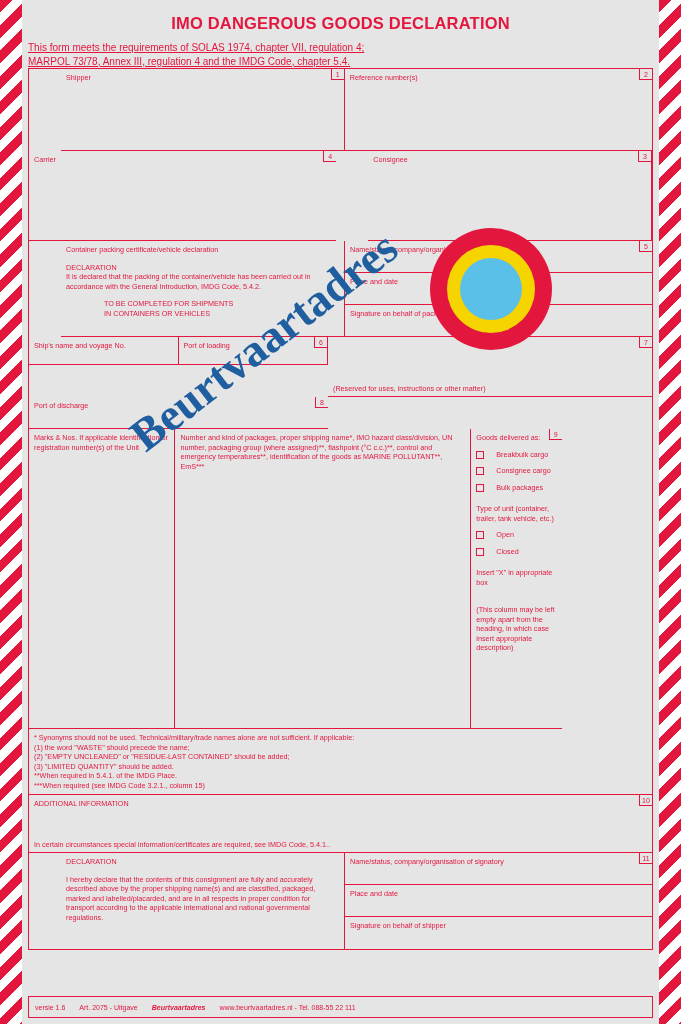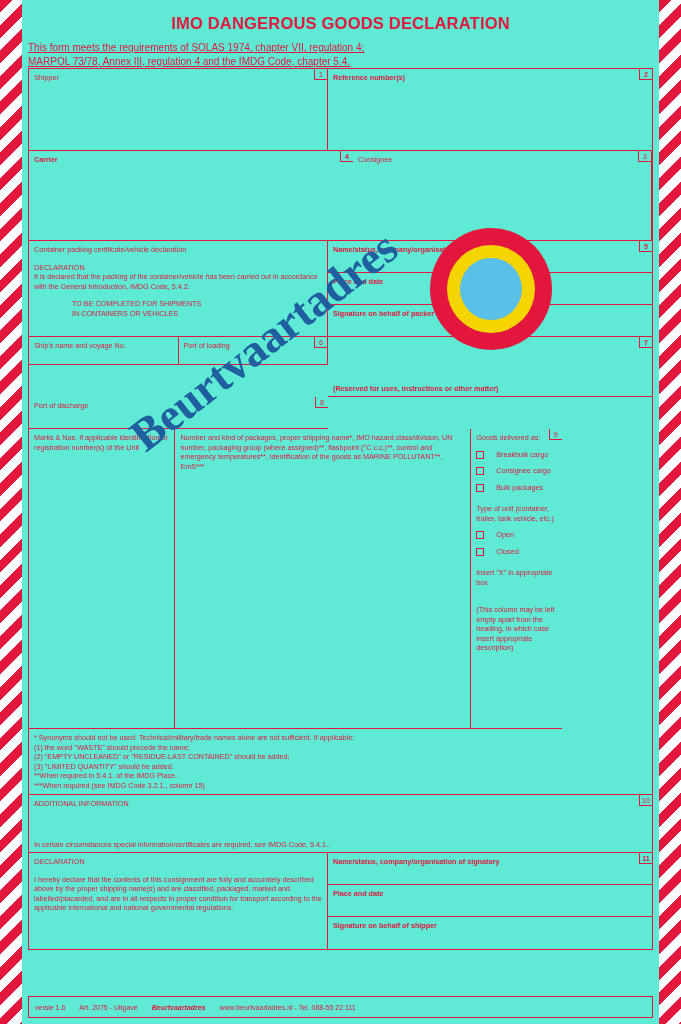--- a/index.html
+++ b/index.html
@@ -19,21 +19,21 @@
   .stripe-left,.stripe-right{
     position:absolute;top:0;bottom:0;width:22px;
     background:repeating-linear-gradient(135deg,
       #e3173e 0px,#e3173e 9px,
       #ffffff 9px,#ffffff 18px);
   }
   .stripe-left{left:0;}
   .stripe-right{right:0;}
   .inner{
     position:absolute;left:22px;right:22px;top:0;bottom:0;
-    background:#5eead4;
+    background:#e5e5e5;
   }
   .title{
     text-align:center;
     font-size:16.5px;
     font-weight:bold;
     letter-spacing:.2px;
     color:#e3173e;
     padding-top:14px;
     padding-bottom:8px;
   }
@@ -71,22 +71,22 @@
     border-bottom:1px solid #e3173e;
     font-size:7px;
     text-align:center;
     line-height:11px;
     box-sizing:border-box;
   }
   .lbl{font-size:7.2px;}
   .indentc{padding-left:38px;}
   .sp{height:8px;}
   
-  .c-left{width:48%;}
-  .c-right{width:52%;font-weight:bold;}
+  .c-left{width:48%;margin-left:32px;}
+  .c-right{width:52%;}
   
   .mk1{width:23.5%;}
   .mk2{width:47.5%;}
   .mk3{width:14.5%;}
   .mk4{width:14.5%;}
   .chk{display:flex;align-items:flex-start;gap:12px;margin-top:7px;}
   .box{
     width:6px;height:6px;
     border:1px solid #e3173e;
     flex:0 0 auto;margin-top:1px;

